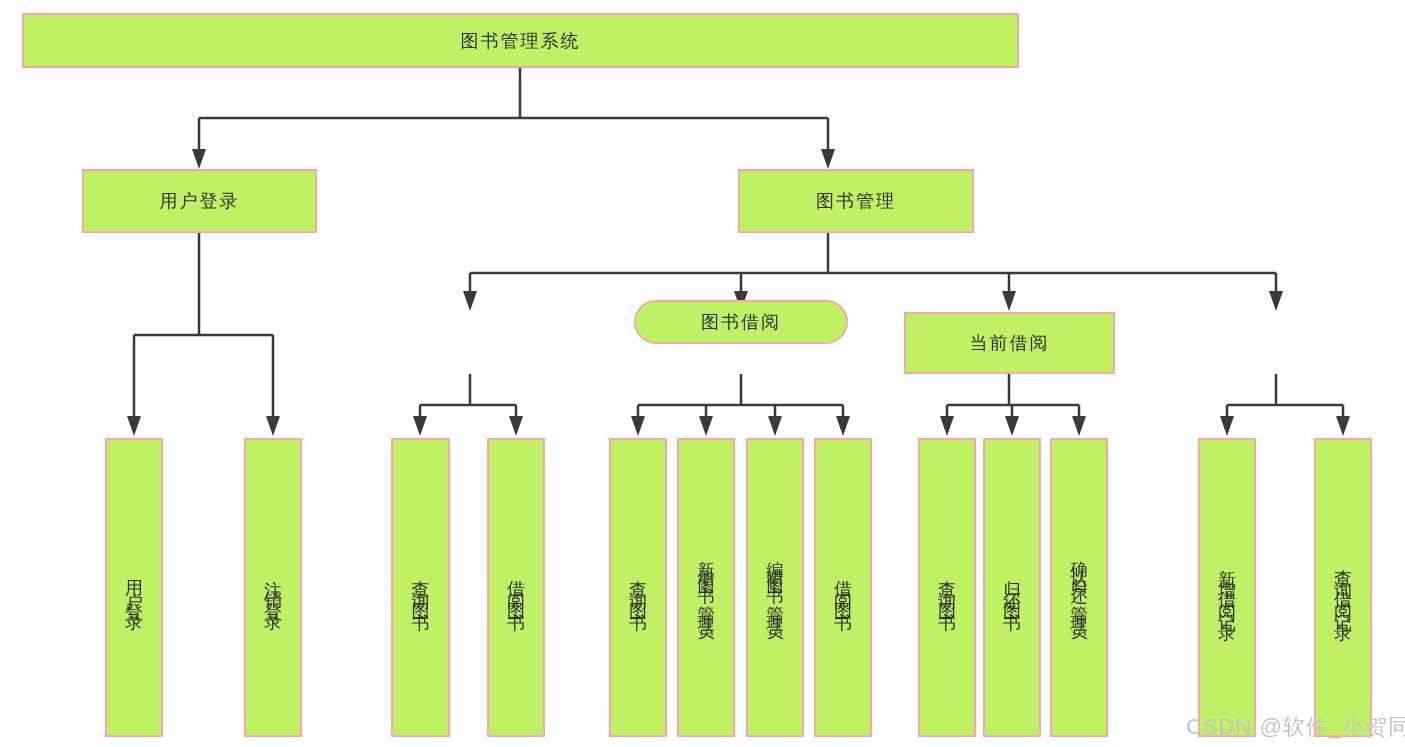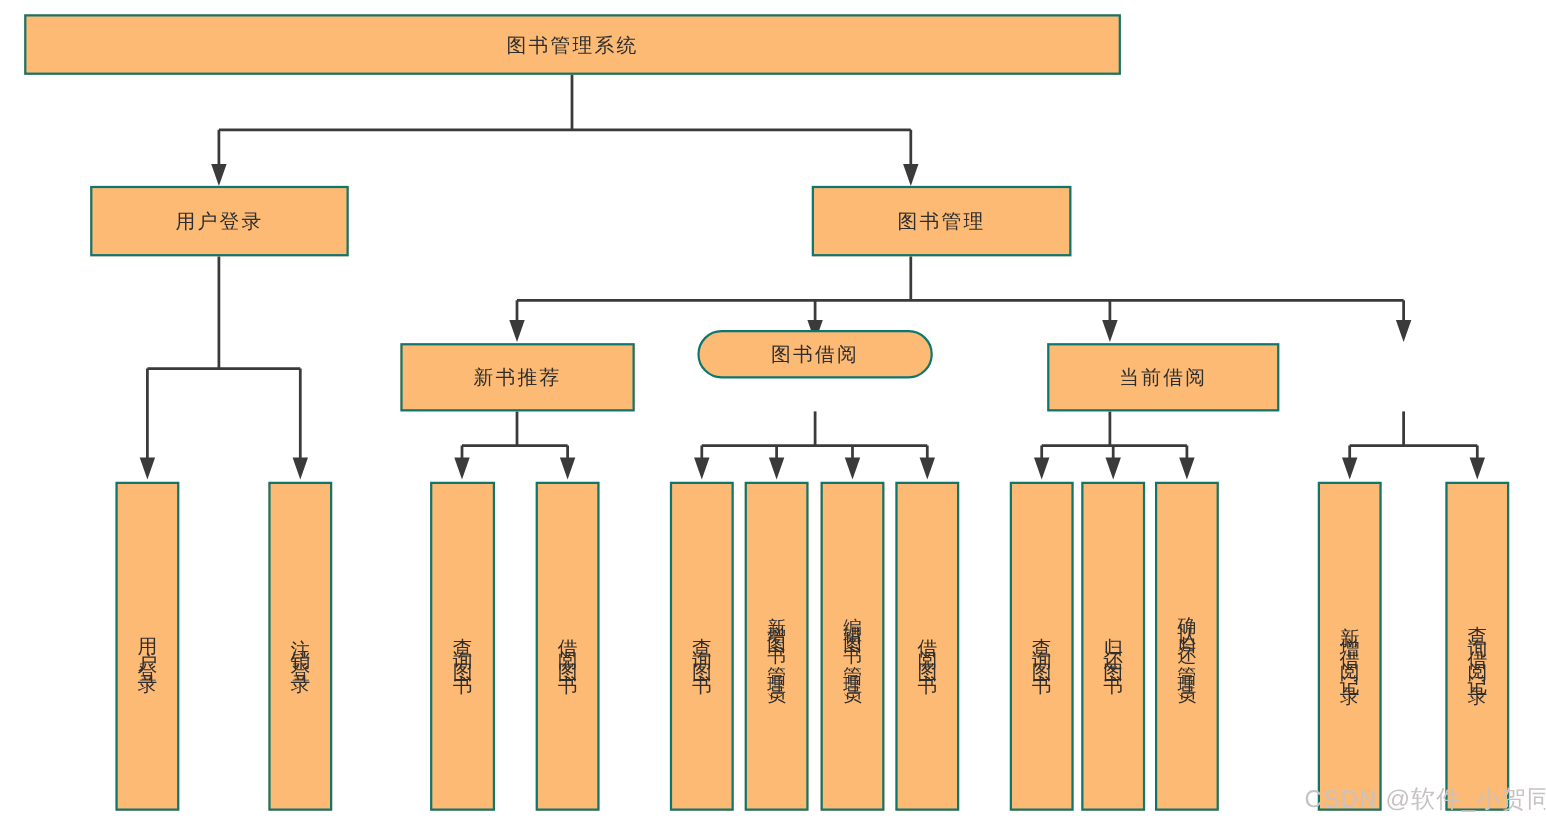--- a/index.html
+++ b/index.html
@@ -7,22 +7,22 @@
   #canvas{
     position:relative;
     width:1405px;height:747px;
     background:#ffffff;
     overflow:hidden;
   }
   #connectors{position:absolute;left:0;top:0;width:1405px;height:747px;}
   .node{
     position:absolute;
     box-sizing:border-box;
-    border:2px solid #0f766e;
-    background:#fdba74;
+    border:2px solid #fca5a5;
+    background:#bef264;
     display:flex;align-items:center;justify-content:center;
     color:#2e2e2e;
   }
   .hbox{
     font-size:18px;
     letter-spacing:2px;
     white-space:nowrap;
   }
   .vbox{
     top:438px;width:58px;height:299px;
@@ -34,21 +34,21 @@
   }
   .vbox.long{letter-spacing:9px;font-size:17px;}
   
   #n-root{left:22px;top:13px;width:997px;height:55px;}
   
   #n-userlogin{left:82px;top:169px;width:235px;height:64px;}
   #n-bookmgmt{left:710px;top:169px;width:236px;height:64px;margin-left:28px;}
   
   #n-recommend{left:364px;top:312px;width:213px;height:62px;}
   #n-borrowing{left:634px;top:300px;width:214px;height:44px;border-radius:23px;}
-  #n-current{left:952px;top:312px;width:211px;height:62px;}
+  #n-current{left:904px;top:312px;width:211px;height:62px;}
   #n-records{left:1172px;top:312px;width:208px;height:62px;}
   
   #l-userlogin{left:105px;}
   #l-logout{left:244px;}
   #l-query1{left:391px;width:59px;}
   #l-borrow1{left:487px;}
   #l-query2{left:609px;}
   #l-addbook{left:677px;}
   #l-editbook{left:746px;}
   #l-borrow2{left:814px;}
@@ -132,21 +132,20 @@
     <polygon class="ctri" points="1220,416 1234,416 1227,436"></polygon>
     <path class="cline" d="M1343 405 V424"></path>
     <polygon class="ctri" points="1336,416 1350,416 1343,436"></polygon>
   </svg>
 
   <div class="node hbox" id="n-root">图书管理系统</div>
 
   <div class="node hbox" id="n-userlogin">用户登录</div>
   <div class="node hbox" id="n-bookmgmt">图书管理</div>
 
-  <div class="node hbox" id="n-recommend">新书推荐</div>
   <div class="node hbox" id="n-borrowing">图书借阅</div>
   <div class="node hbox" id="n-current">当前借阅</div>
 
   <div class="node vbox" id="l-userlogin">用户登录</div>
   <div class="node vbox" id="l-logout">注销登录</div>
 
   <div class="node vbox" id="l-query1">查询图书</div>
   <div class="node vbox" id="l-borrow1">借阅图书</div>
 
   <div class="node vbox" id="l-query2">查询图书</div>

